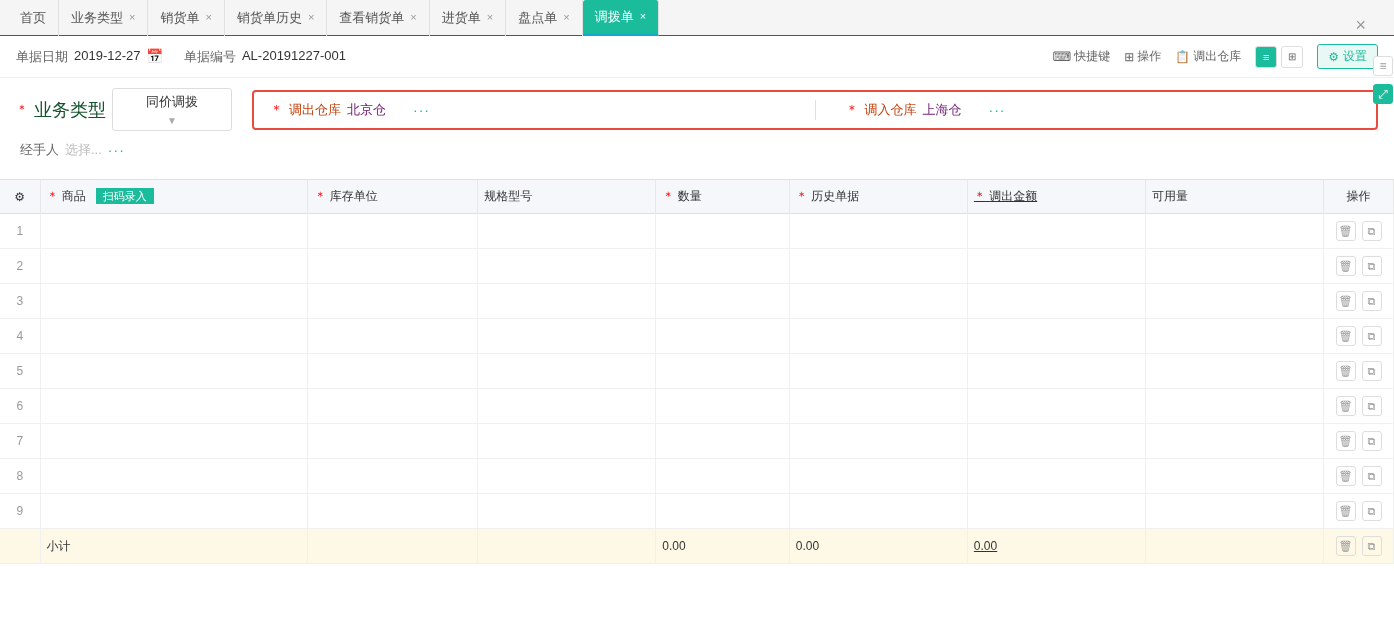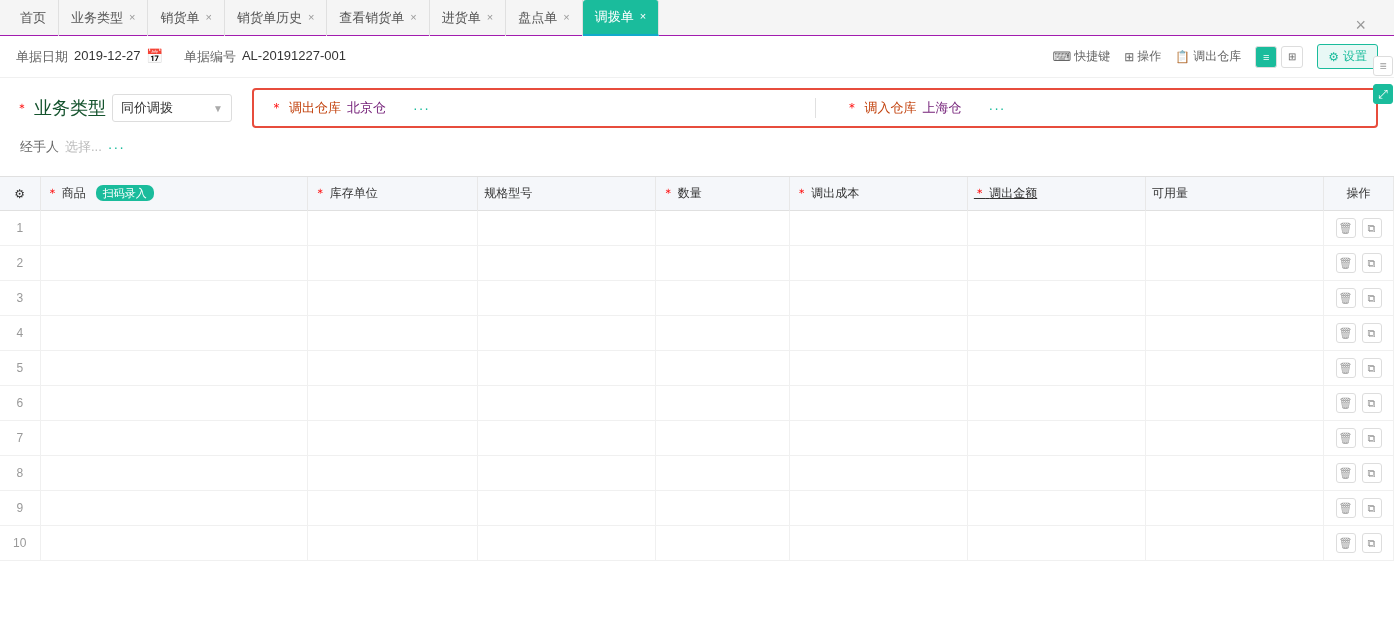--- a/index.html
+++ b/index.html
@@ -108,20 +108,21 @@
     .form-select {
       display: flex;
       align-items: center;
       gap: 4px;
       border: 1px solid #ddd;
       border-radius: 3px;
       padding: 4px 8px;
       min-width: 120px;
       cursor: pointer;
       background: #fff;
+      flex-direction: column;
     }
     .form-select .select-value { flex: 1; color: #333; }
     .form-select .arrow { color: #aaa; font-size: 10px; }
     .dots-btn {
       color: #1abc9c;
       cursor: pointer;
       font-size: 14px;
       letter-spacing: 1px;
     }
 
@@ -214,21 +215,21 @@
       color: #999;
       font-size: 11px;
     }
     .th-gear {
       width: 36px;
       text-align: center;
     }
     .scan-btn {
       background: #1abc9c;
       color: #fff;
-      border-radius: 7px;
+      border-radius: 0;
       padding: 2px 7px;
       font-size: 11px;
       cursor: pointer;
       white-space: nowrap;
     }
 
     
     .side-panel {
       position: fixed;
       right: 0;
@@ -417,21 +418,21 @@
           <span class="required">＊</span>
           <span>库存单位</span>
         </th>
         <th class="col-spec">规格型号</th>
         <th class="col-qty">
           <span class="required">＊</span>
           <span>数量</span>
         </th>
         <th class="col-cost">
           <span class="required">＊</span>
-          <span>调出成本</span>
+          <span>历史单据</span>
         </th>
         <th class="col-amount">
           <span class="required">＊</span>
           <span>调出金额</span>
         </th>
         <th class="col-avail">可用量</th>
         <th class="col-op" style="text-align:center;">操作</th>
       </tr>
     </thead>
     <tbody id="table-body">
@@ -573,28 +574,28 @@
       <td class="col-cost"></td>
       <td class="col-amount"></td>
       <td class="col-avail"></td>
       <td class="col-op op-col">
         <div class="op-icons">
           <div class="op-icon">🗑</div>
           <div class="op-icon">⧉</div>
         </div>
       </td>
     </tr>
-        <tr>
-      <td class="row-num">10</td>
-      <td class="col-product"></td>
-      <td class="col-unit"></td>
-      <td class="col-spec"></td>
-      <td class="col-qty"></td>
-      <td class="col-cost"></td>
-      <td class="col-amount"></td>
+        <tr class="subtotal-row">
+      <td class="row-num"></td>
+      <td class="col-product" style="font-weight: 500;">小计</td>
+      <td class="col-unit"></td>
+      <td class="col-spec"></td>
+      <td class="col-qty" style="color:#333;">0.00</td>
+      <td class="col-cost" style="color:#333;">0.00</td>
+      <td class="col-amount" style="color:#333;">0.00</td>
       <td class="col-avail"></td>
       <td class="col-op op-col">
         <div class="op-icons">
           <div class="op-icon">🗑</div>
           <div class="op-icon">⧉</div>
         </div>
       </td>
     </tr>
       </tbody>
   </table>

